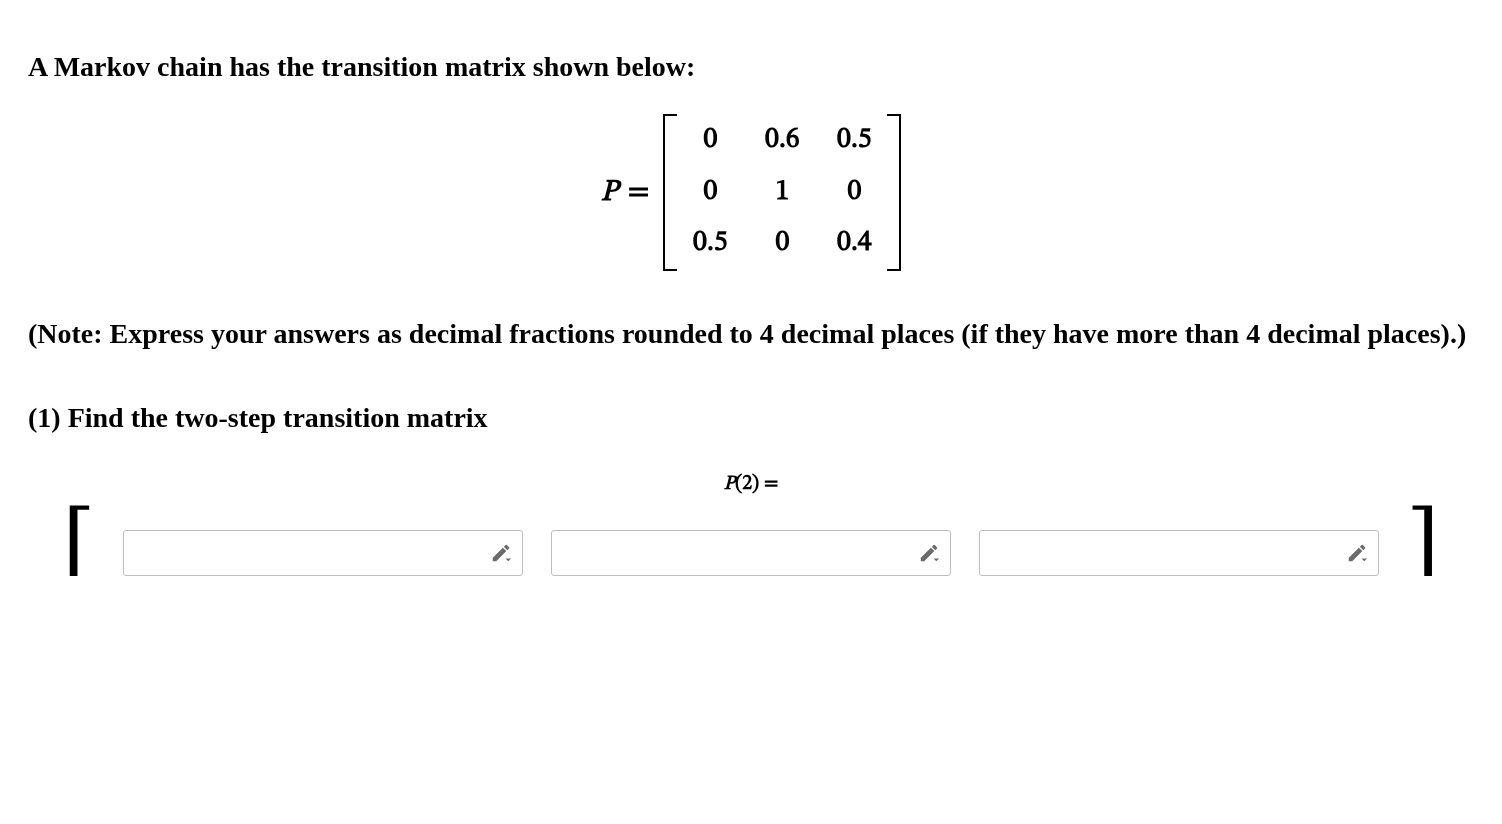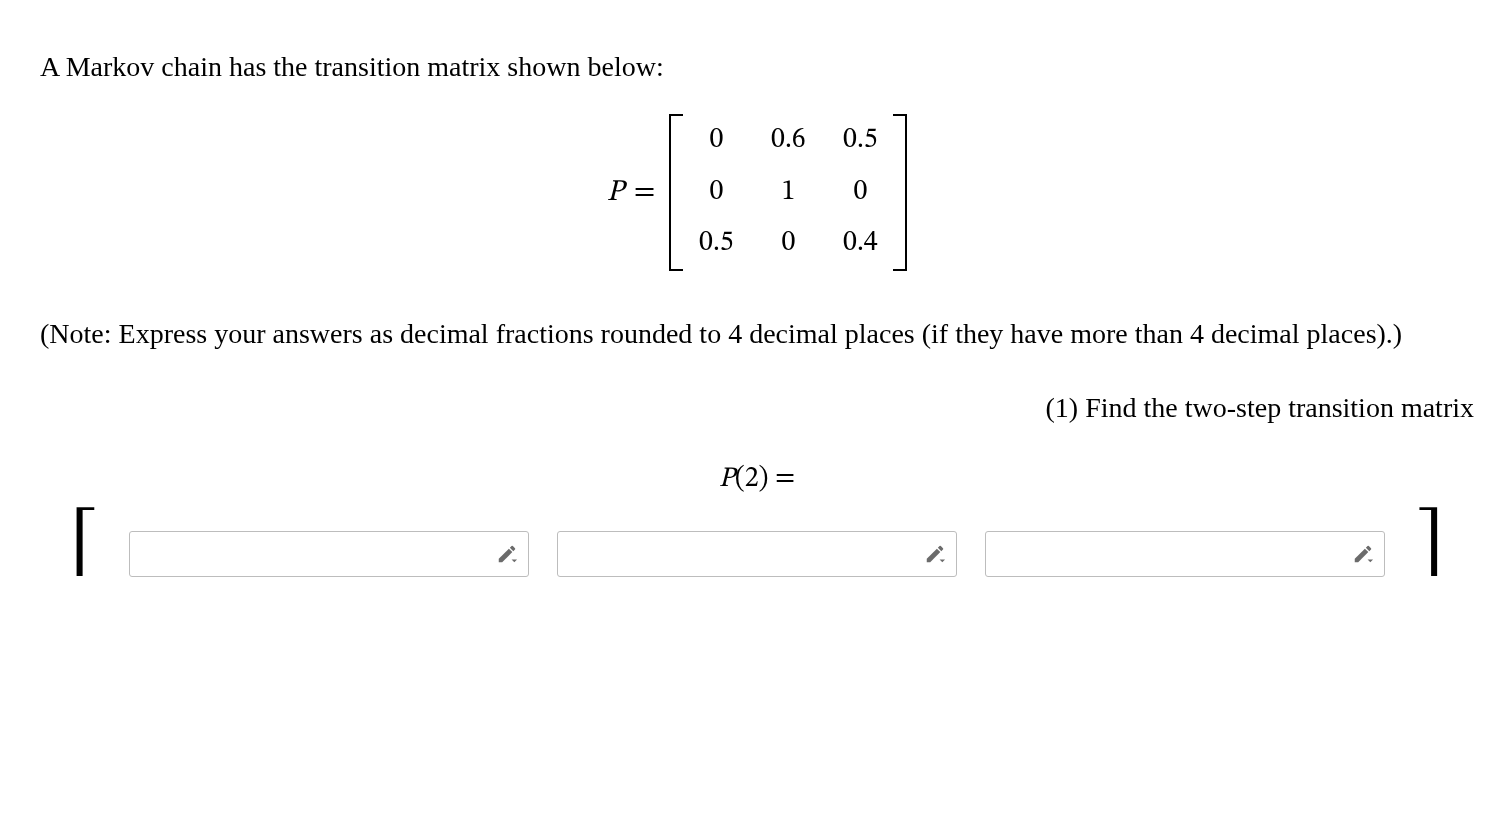--- a/index.html
+++ b/index.html
@@ -3,23 +3,24 @@
 <meta charset="utf-8">
 <style>
   html, body {
     margin: 0;
     padding: 0;
     background: #ffffff;
     font-family: Georgia, "Times New Roman", serif;
     color: #000;
   }
   .page {
-    padding: 48px 28px 20px 40px;
+    padding: 48px 28px 20px 28px;
     font-size: 28px;
     line-height: 1.35;
+    font-weight: bold;
   }
   .prompt-text {
     margin-bottom: 28px;
   }
   .matrix-block {
     display: flex;
     justify-content: center;
     align-items: center;
     margin: 12px 0 44px 0;
     font-family: "Cambria Math", "STIX Two Math", Georgia, serif;
@@ -71,31 +72,31 @@
     display: grid;
     grid-template-columns: repeat(3, auto);
     column-gap: 34px;
     row-gap: 14px;
     padding: 8px 12px;
     font-size: 28px;
   }
   .matrix-grid span { text-align: center; min-width: 38px; }
   .note-text {
     margin-top: 36px;
-    margin-bottom: 36px;
+    margin-bottom: 46px;
   }
   .question-line {
-    text-align: right;
+    text-align: left;
     margin-bottom: 34px;
     font-size: 28px;
   }
   .p2-line {
     text-align: center;
     font-family: "Cambria Math", "STIX Two Math", Georgia, serif;
-    font-size: 28px;
+    font-size: 20px;
     margin-bottom: 28px;
   }
   .p2-line .Pi { font-style: italic; }
   .answer-row {
     display: flex;
     align-items: center;
     justify-content: center;
     gap: 28px;
     padding: 0 24px;
   }

